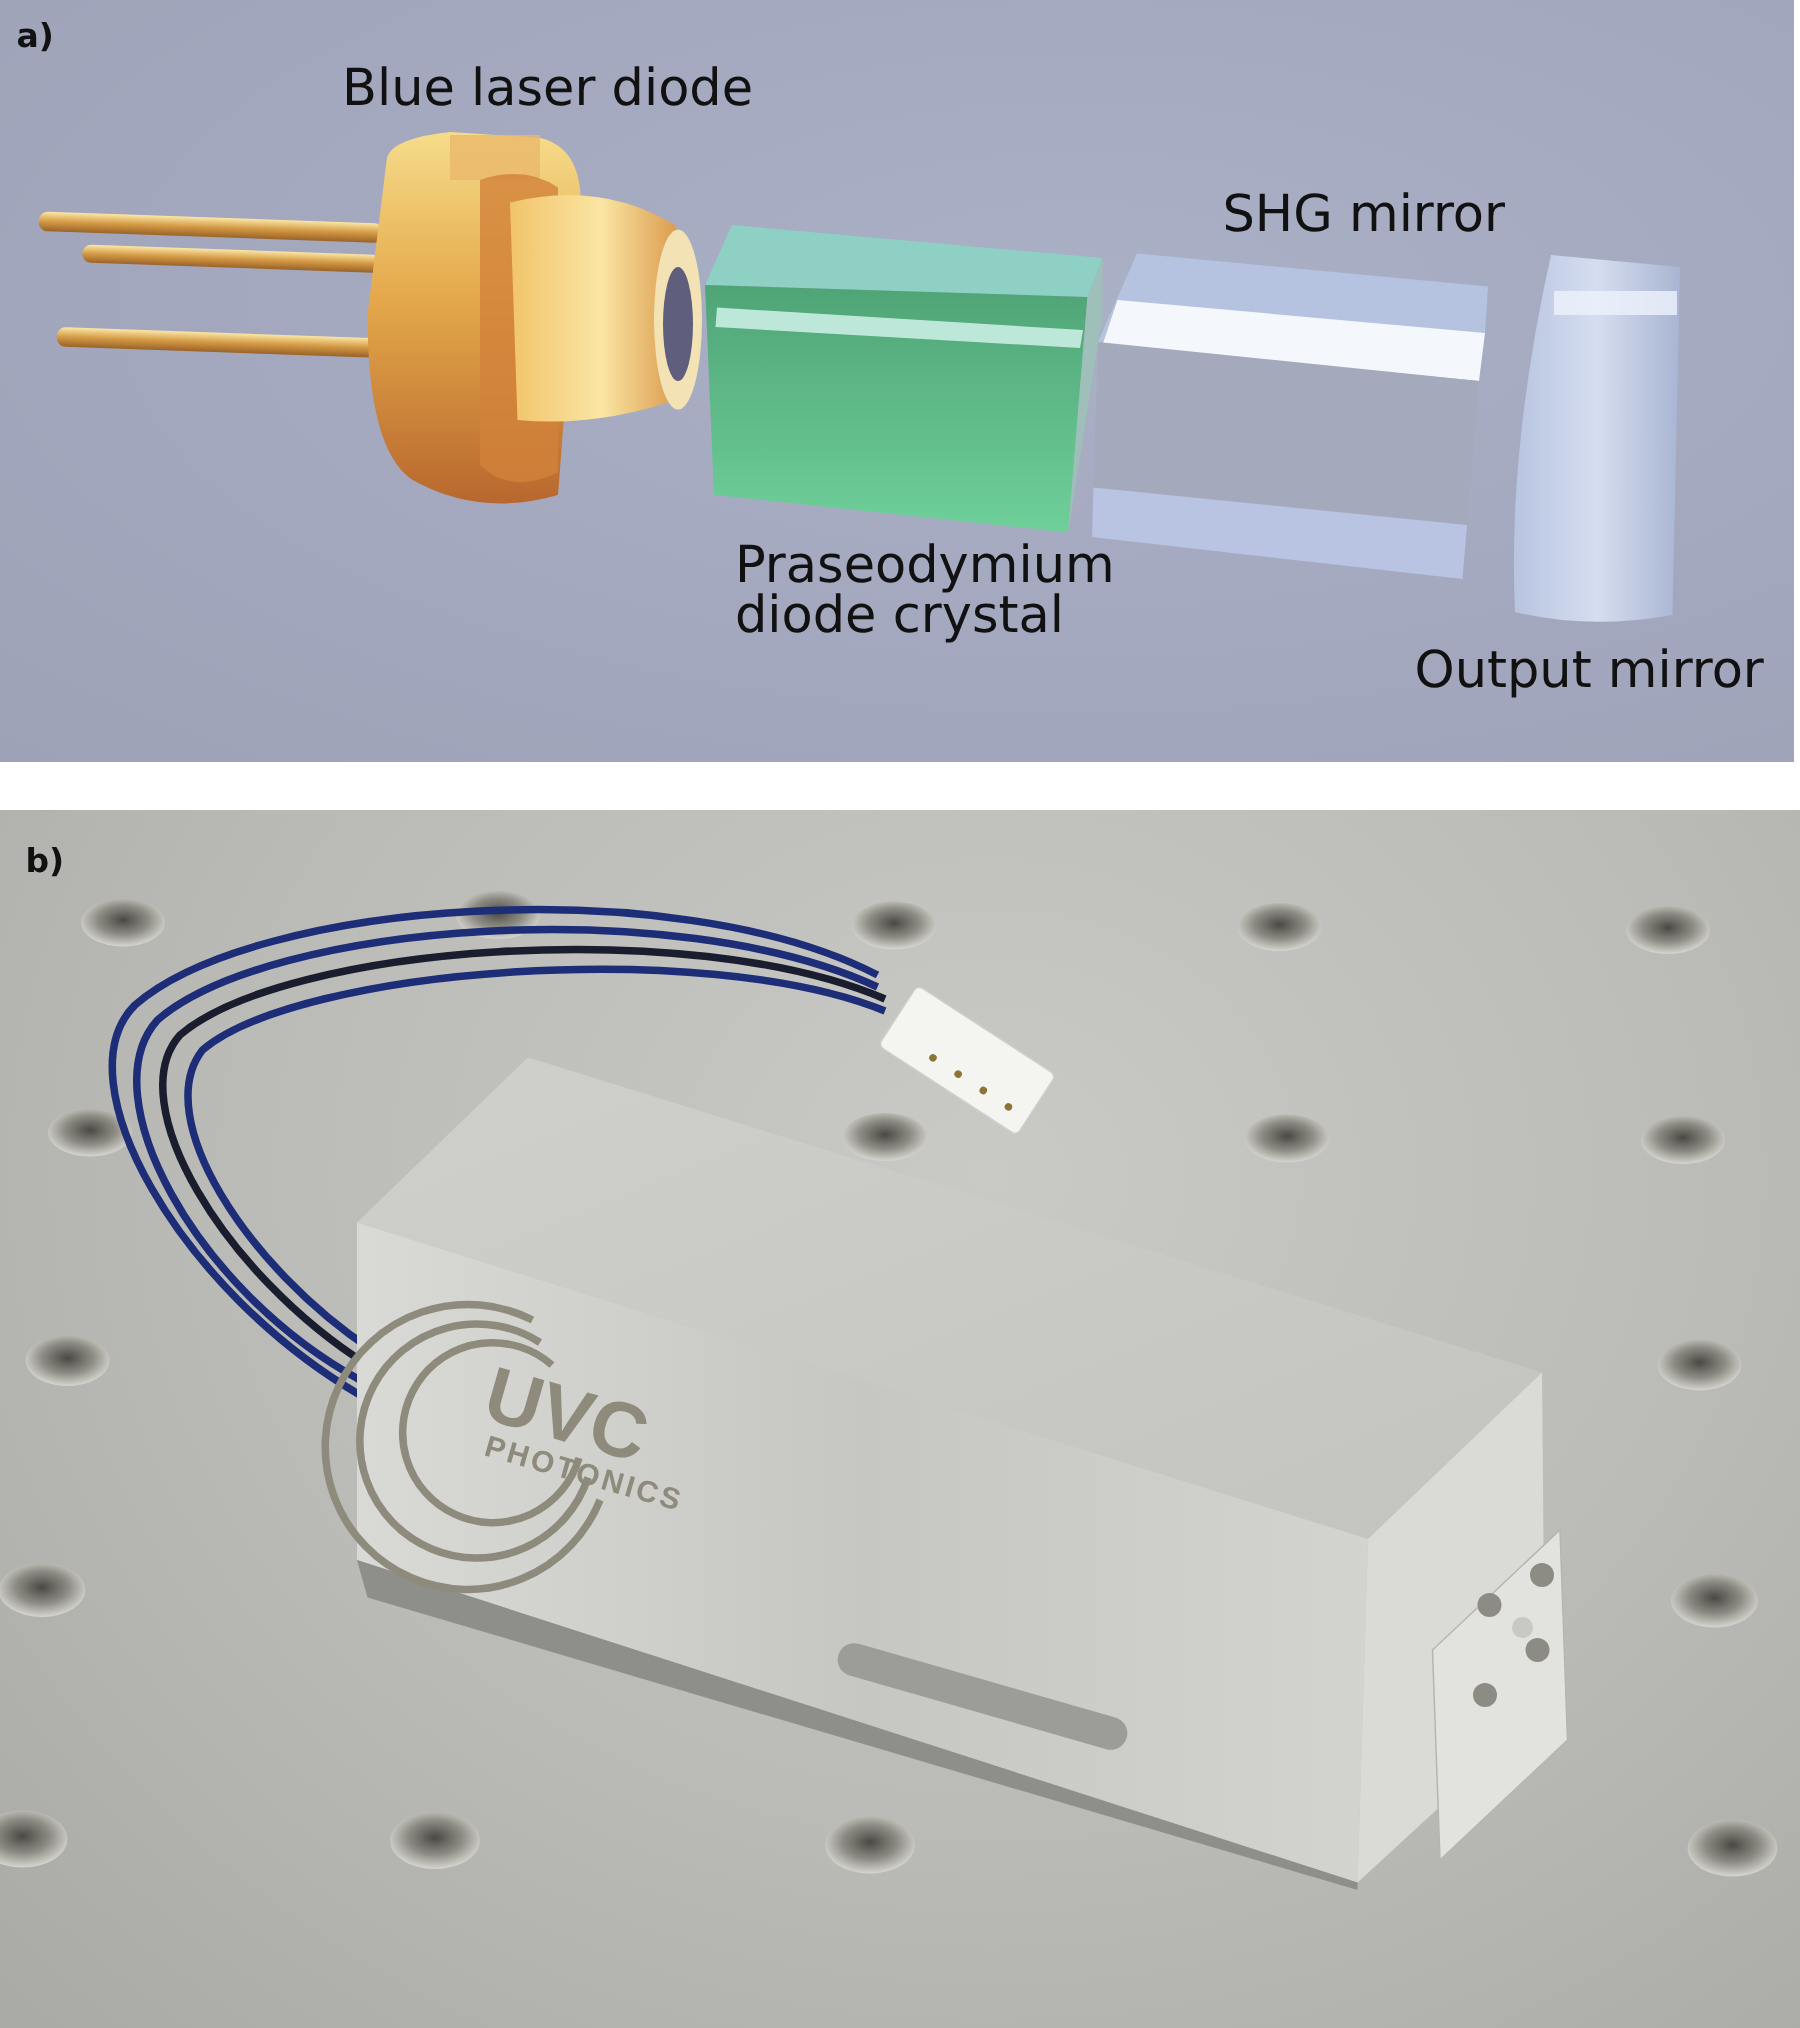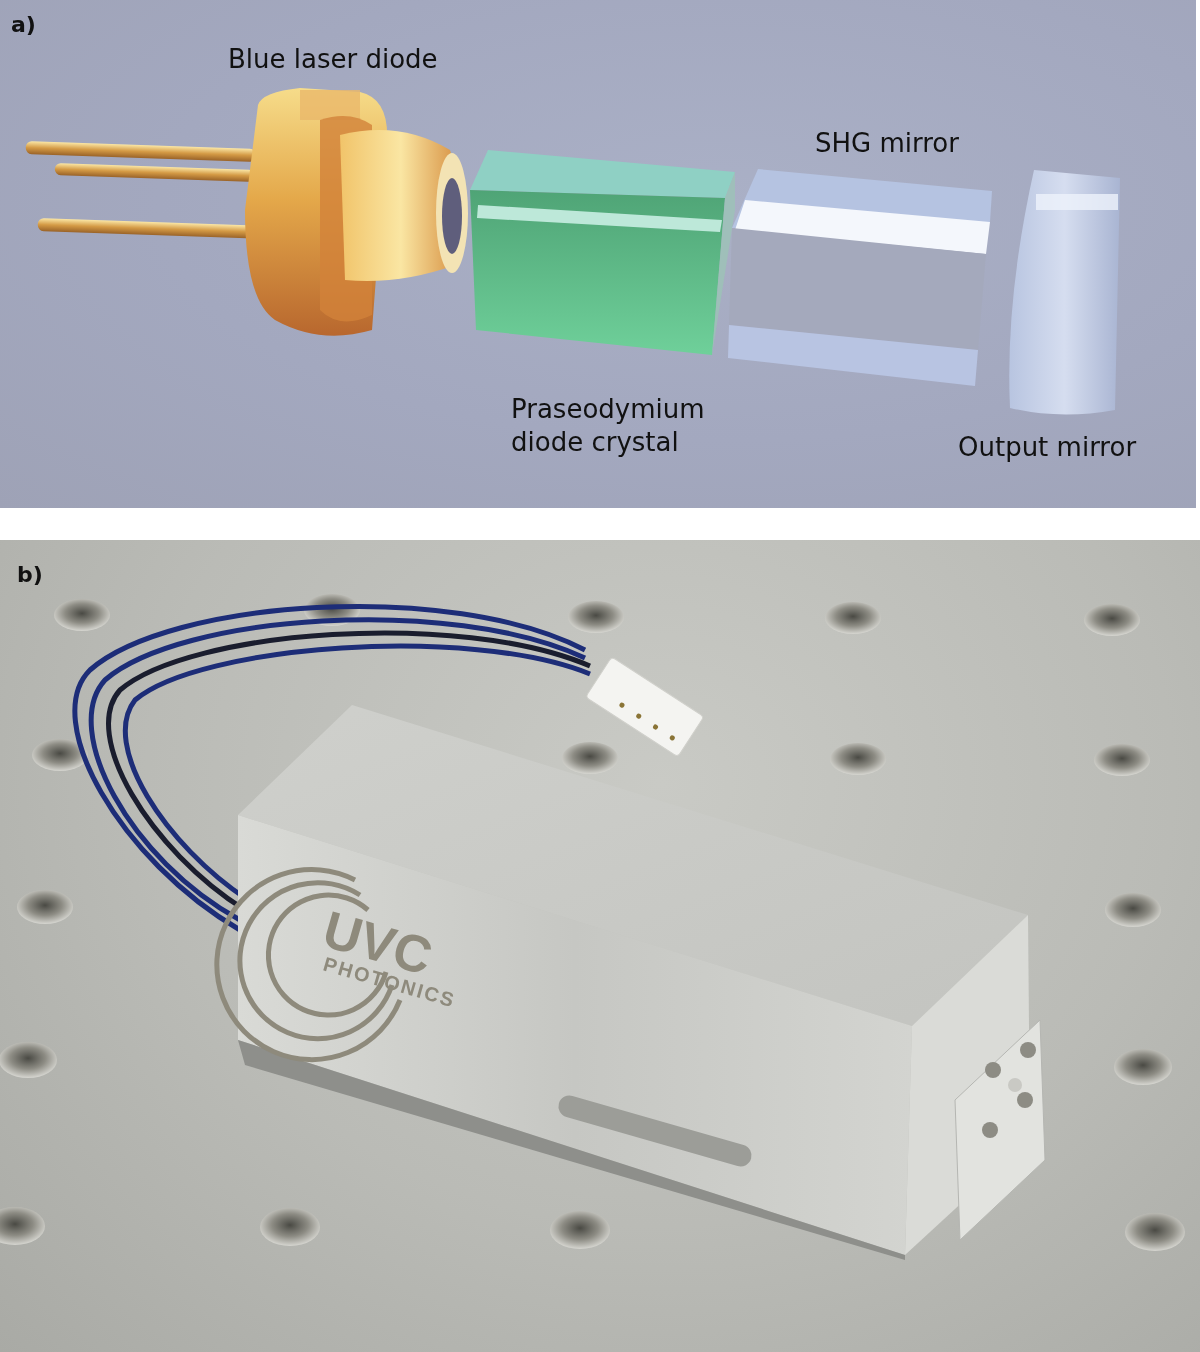--- a/index.html
+++ b/index.html
@@ -4,21 +4,21 @@
 <style>
   html, body { margin:0; padding:0; background:#ffffff; }
   body { width:1200px; height:1352px; position:relative; overflow:hidden;
          font-family:"DejaVu Sans", sans-serif; }
   .panel { position:absolute; left:0; width:1196px; overflow:hidden; }
   #panel-a { top:0; height:508px;
     background: radial-gradient(ellipse at 60% 40%, #aab0c6 0%, #a3a8bf 55%, #9ea2b6 100%); }
   #panel-b { top:540px; height:812px; width:1200px;
     background: radial-gradient(ellipse at 55% 30%, #c9cac5 0%, #babbb6 55%, #a9aaa5 100%); }
   .panel-label { position:absolute; font-weight:bold; font-size:22px; color:#111; }
-  .caption { position:absolute; font-size:26px; color:#111; line-height:33px; white-space:nowrap; }
+  .caption { position:absolute; font-size:34px; color:#111; line-height:33px; white-space:nowrap; }
   svg { position:absolute; left:0; top:0; }
 </style>
 </head>
 <body>
 
 <div id="panel-a" class="panel">
   <svg width="1196" height="508" viewBox="0 0 1196 508">
     <defs>
       <linearGradient id="gold" x1="0" y1="0" x2="0" y2="1">
         <stop offset="0" stop-color="#f6dc8a"></stop>
@@ -80,26 +80,26 @@
     </g>
 
     <g>
       <path d="M1034 170 L1120 178 L1115 410 Q1060 420 1010 408 Q1005 300 1034 170 Z" fill="url(#mirror)" opacity="0.95"></path>
       <rect x="1036" y="194" width="82" height="16" fill="#eef2fb" opacity="0.8"></rect>
     </g>
   </svg>
 
   <span class="panel-label" style="left:11px;top:12px;">a)</span>
   <span class="caption" style="left:228px;top:43px;">Blue laser diode</span>
-  <div class="caption" style="left:511px;top:361px;margin-top:32px;">
+  <div class="caption" style="left:490px;top:361px;">
     <div>Praseodymium</div>
     <div>diode crystal</div>
   </div>
   <span class="caption" style="left:815px;top:127px;">SHG mirror</span>
-  <span class="caption" style="left:943px;top:431px;margin-left:15px;">Output mirror</span>
+  <span class="caption" style="left:943px;top:431px;">Output mirror</span>
 </div>
 
 <div id="panel-b" class="panel">
   <svg width="1200" height="812" viewBox="0 0 1200 812">
     <defs>
       <radialGradient id="hole" cx="0.5" cy="0.45" r="0.6">
         <stop offset="0" stop-color="#4a4a44"></stop>
         <stop offset="0.5" stop-color="#8d8c84"></stop>
         <stop offset="1" stop-color="#e5e5e0"></stop>
       </radialGradient>

